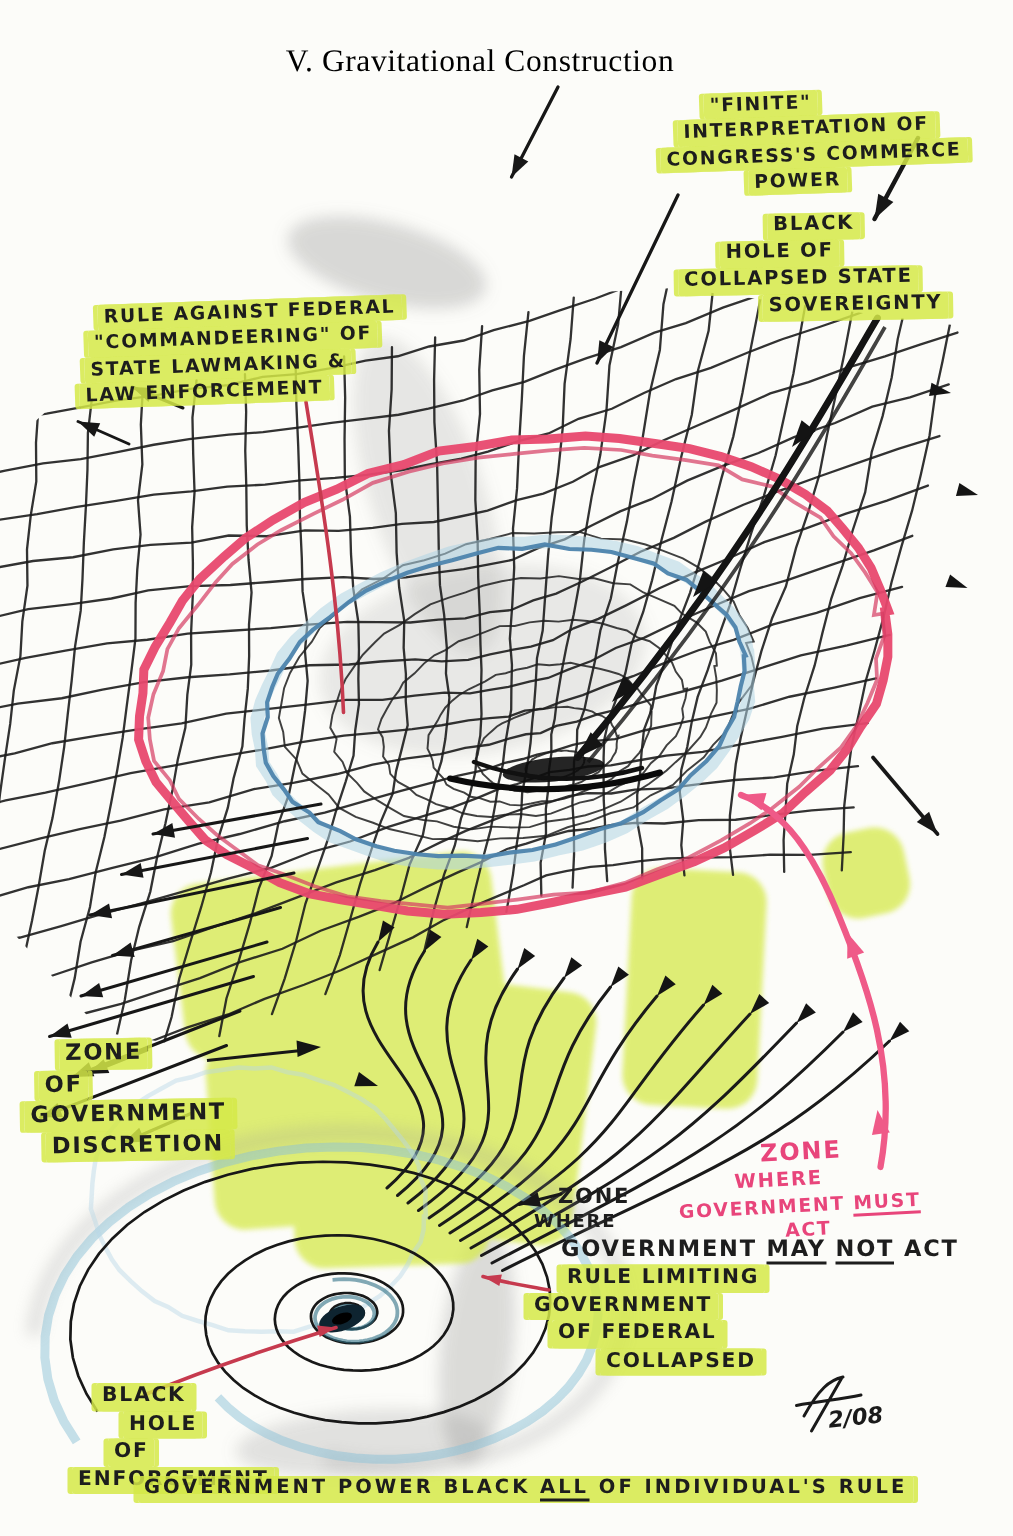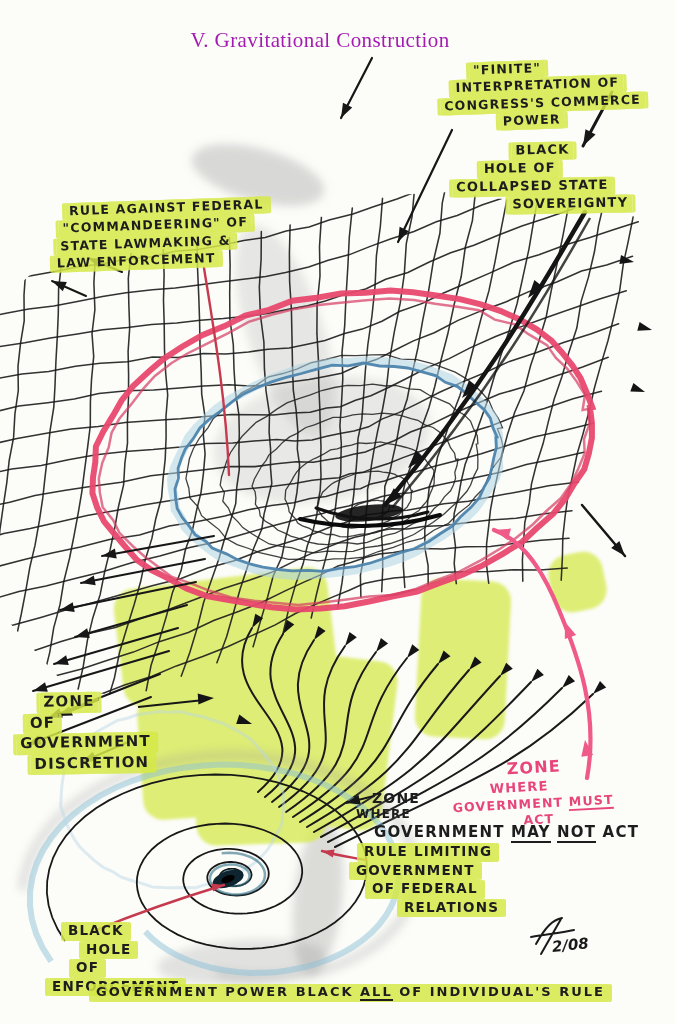--- a/index.html
+++ b/index.html
@@ -1,19 +1,19 @@
 <!DOCTYPE html>
 <html><head>
 <meta charset="utf-8">
 <style>
   html,body{margin:0;padding:0;background:#e8e8e4;}
   .page{position:relative;width:675px;height:1024px;background:#fcfcf9;overflow:hidden;
         font-family:"DejaVu Sans",sans-serif;}
   .title{position:absolute;top:28px;left:0;width:640px;text-align:center;
-         font-family:"Liberation Serif",serif;font-size:21px;color:#a21caf;letter-spacing:.4px;}
+         font-family:"Liberation Serif",serif;font-size:21px;color:#000000;letter-spacing:.4px;}
   svg.art{position:absolute;left:0;top:0;}
   .lbl{position:absolute;font-weight:bold;color:#1d1d1d;line-height:1.3;white-space:nowrap;z-index:5;}
   .lbl .ln{display:block;width:max-content;letter-spacing:1.2px;}
   .hl .ln{background:rgba(213,233,72,.85);padding:0 4px 1px 4px;border-radius:2px;
           box-shadow:3px 0 0 rgba(213,233,72,.85),-3px 0 0 rgba(213,233,72,.85);}
   .pink{color:#e8457b;}
   .u{border-bottom:2.5px solid currentColor;}
   .row{display:flex;gap:9px;}
   .sig{position:absolute;font-family:"DejaVu Sans",sans-serif;font-style:italic;
        font-weight:bold;font-size:15px;color:#1a1a1a;z-index:5;}
@@ -235,24 +235,24 @@
     <span class="ln" style="margin-left:56px;font-size:16px">ZONE</span>
     <span class="ln" style="margin-left:38px;font-size:13px">WHERE</span>
     <span class="ln row">
       <span>GOVERNMENT</span>
       <span class="u">MUST</span>
     </span>
     <span class="ln" style="margin-left:70px">ACT</span>
   </div>
 
   <div class="lbl hl" style="left:352px;top:843px;font-size:13.5px">
-    <span class="ln" style="margin-left:8px">RULE LIMITING</span>
+    <span class="ln" style="margin-left:22px">RULE LIMITING</span>
     <span class="ln">GOVERNMENT</span>
     <span class="ln" style="margin-left:16px">OF FEDERAL</span>
-    <span class="ln" style="margin-left:48px">RELATIONS</span>
+    <span class="ln" style="margin-left:48px">COLLAPSED</span>
   </div>
 
   <div class="lbl hl" style="left:48px;top:922px;font-size:13.5px">
     <span class="ln" style="margin-left:16px">BLACK</span>
     <span class="ln" style="margin-left:34px">HOLE</span>
     <span class="ln" style="margin-left:24px">OF</span>
     <span class="ln">ENFORCEMENT</span>
   </div>
 
   <div class="lbl hl" style="left:92px;top:984px;font-size:13px">

